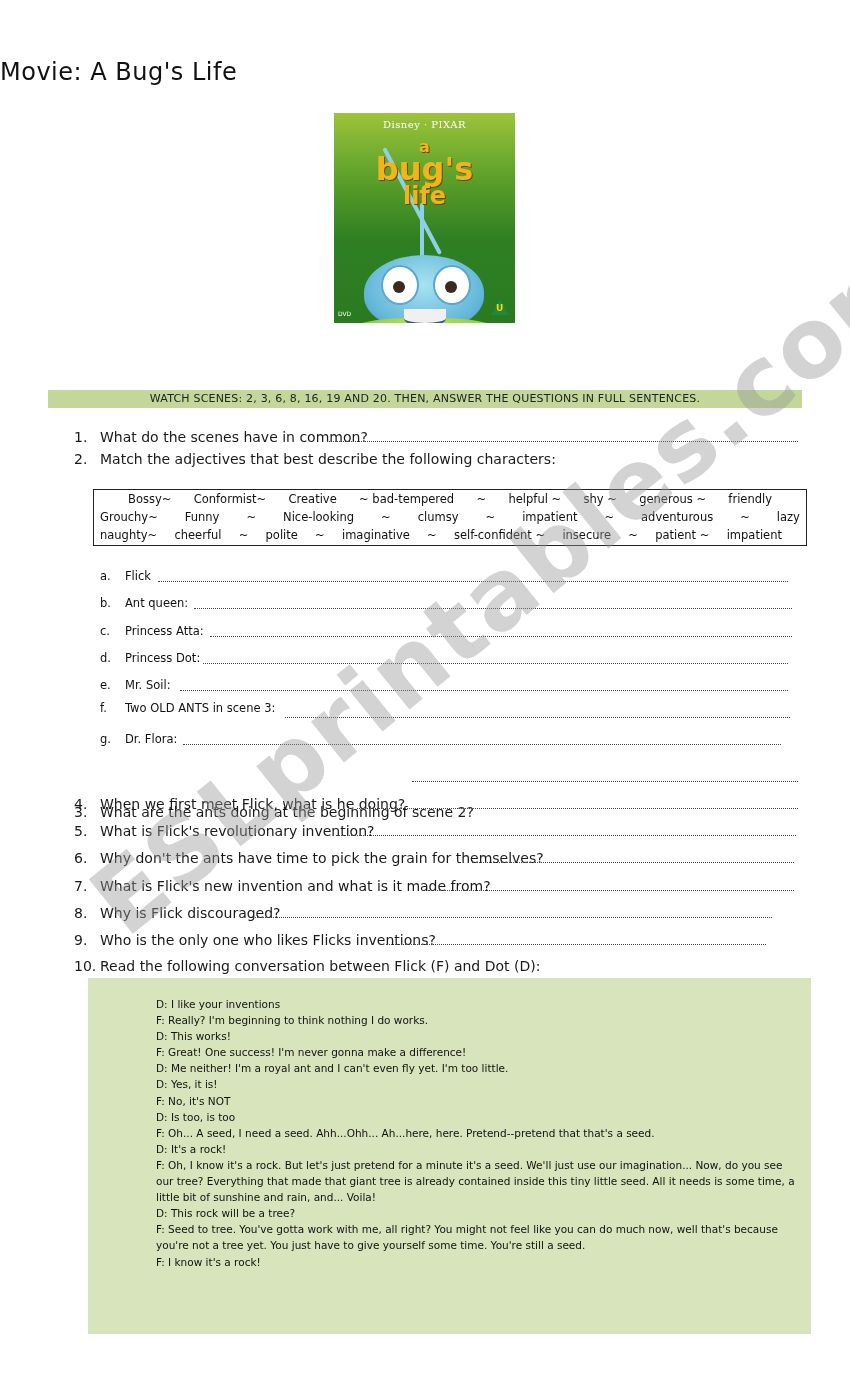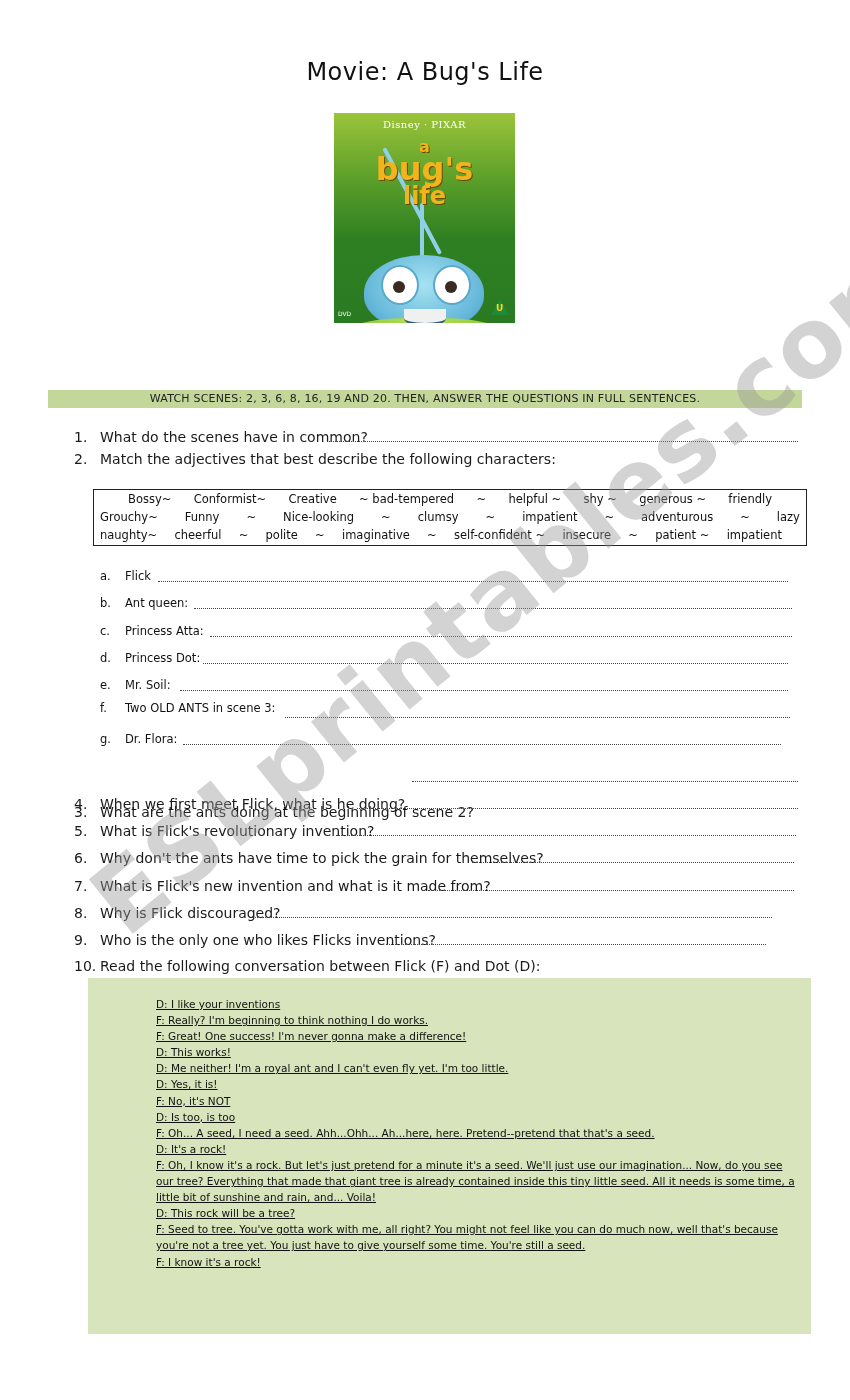--- a/index.html
+++ b/index.html
@@ -1,18 +1,18 @@
 <!DOCTYPE html>
 <html><head>
   <meta charset="utf-8">
   <style>
     html, body { margin: 0; padding: 0; background: #ffffff; }
     body { width: 850px; height: 1400px; position: relative; overflow: hidden;
            font-family: "DejaVu Sans", sans-serif; color: #111; }
-    .page-title { position: absolute; top: 58px; left: 0; width: 850px; text-align: center;
+    .page-title { position: absolute; top: 58px; left: 0; width: 850px; text-align: left;
                   font-size: 24px; font-family: "DejaVu Sans", sans-serif; letter-spacing: 0.5px; }
     
     .poster { position: absolute; left: 334px; top: 113px; width: 181px; height: 210px;
               background: linear-gradient(180deg, #9cc43a 0%, #5ea12a 30%, #2f7f22 60%, #2a7a22 100%);
               overflow: hidden; }
     .poster .studio { position: absolute; top: 6px; left: 0; width: 100%; text-align: center;
                       color: #fff; font-size: 10px; font-family: "DejaVu Serif", serif; letter-spacing: 0.5px; }
     .poster .logo { position: absolute; top: 26px; left: 0; width: 100%; text-align: center;
                     color: #f2b41c; font-weight: bold; font-family: "DejaVu Sans", sans-serif;
                     line-height: 0.95; text-shadow: 1px 1px 0 #6b4a00; }
@@ -55,21 +55,21 @@
                border: 1px solid #222; box-sizing: border-box; font-size: 11.5px; }
     .adj-row { position: absolute; left: 6px; right: 6px; height: 18px; display: flex;
                justify-content: space-between; white-space: nowrap; }
     .adj-row span { display: inline-block; }
     .sub { position: absolute; left: 100px; font-size: 11.5px; white-space: nowrap; }
     .sub .let { display: inline-block; width: 25px; }
     
     .dialogue { position: absolute; left: 88px; top: 978px; width: 723px; height: 356px;
                 background: #d8e4bc; box-sizing: border-box; padding: 18px 14px 0 68px;
                 font-size: 10.5px; line-height: 16.1px; color: #111; }
-    .dialogue .line { display: block; text-decoration: underline; }
+    .dialogue .line { display: block; }
     
     .watermark { position: absolute; left: 70px; top: 540px; font-size: 96px; font-weight: bold;
                  color: rgba(150,150,150,0.42); transform: rotate(-39deg); transform-origin: left top;
                  white-space: nowrap; font-family: "DejaVu Sans", sans-serif; pointer-events: none;
                  letter-spacing: 2px; top: 870px; }
   </style>
 </head>
 <body>
 
 <div class="page-title">Movie: A Bug's Life</div>
@@ -191,22 +191,22 @@
 <div class="dots" style="left:252px; width:520px; top:916px"></div>
 
 <div class="q" style="top:932px"><span class="num">9.</span><span>Who is the only one who likes Flicks inventions?</span></div>
 <div class="dots" style="left:386px; width:380px; top:943px"></div>
 
 <div class="q" style="top:958px; left:74px"><span class="num">10.</span><span>Read the following conversation between Flick (F) and Dot (D):</span></div>
 
 <div class="dialogue">
   <span class="line">D: I like your inventions</span>
   <span class="line">F: Really? I'm beginning to think nothing I do works.</span>
+  <span class="line">D: This works!</span>
   <span class="line">F: Great! One success! I'm never gonna make a difference!</span>
-  <span class="line">D: This works!</span>
   <span class="line">D: Me neither! I'm a royal ant and I can't even fly yet. I'm too little.</span>
   <span class="line">D: Yes, it is!</span>
   <span class="line">F: No, it's NOT</span>
   <span class="line">D: Is too, is too</span>
   <span class="line">F: Oh... A seed, I need a seed. Ahh...Ohh... Ah...here, here. Pretend--pretend that that's a seed.</span>
   <span class="line">D: It's a rock!</span>
   <span class="line">F: Oh, I know it's a rock. But let's just pretend for a minute it's a seed. We'll just use our imagination... Now, do you see our tree? Everything that made that giant tree is already contained inside this tiny little seed. All it needs is some time, a little bit of sunshine and rain, and... Voila!</span>
   <span class="line">D: This rock will be a tree?</span>
   <span class="line">F: Seed to tree. You've gotta work with me, all right? You might not feel like you can do much now, well that's because you're not a tree yet. You just have to give yourself some time. You're still a seed.</span>
   <span class="line">F: I know it's a rock!</span>

